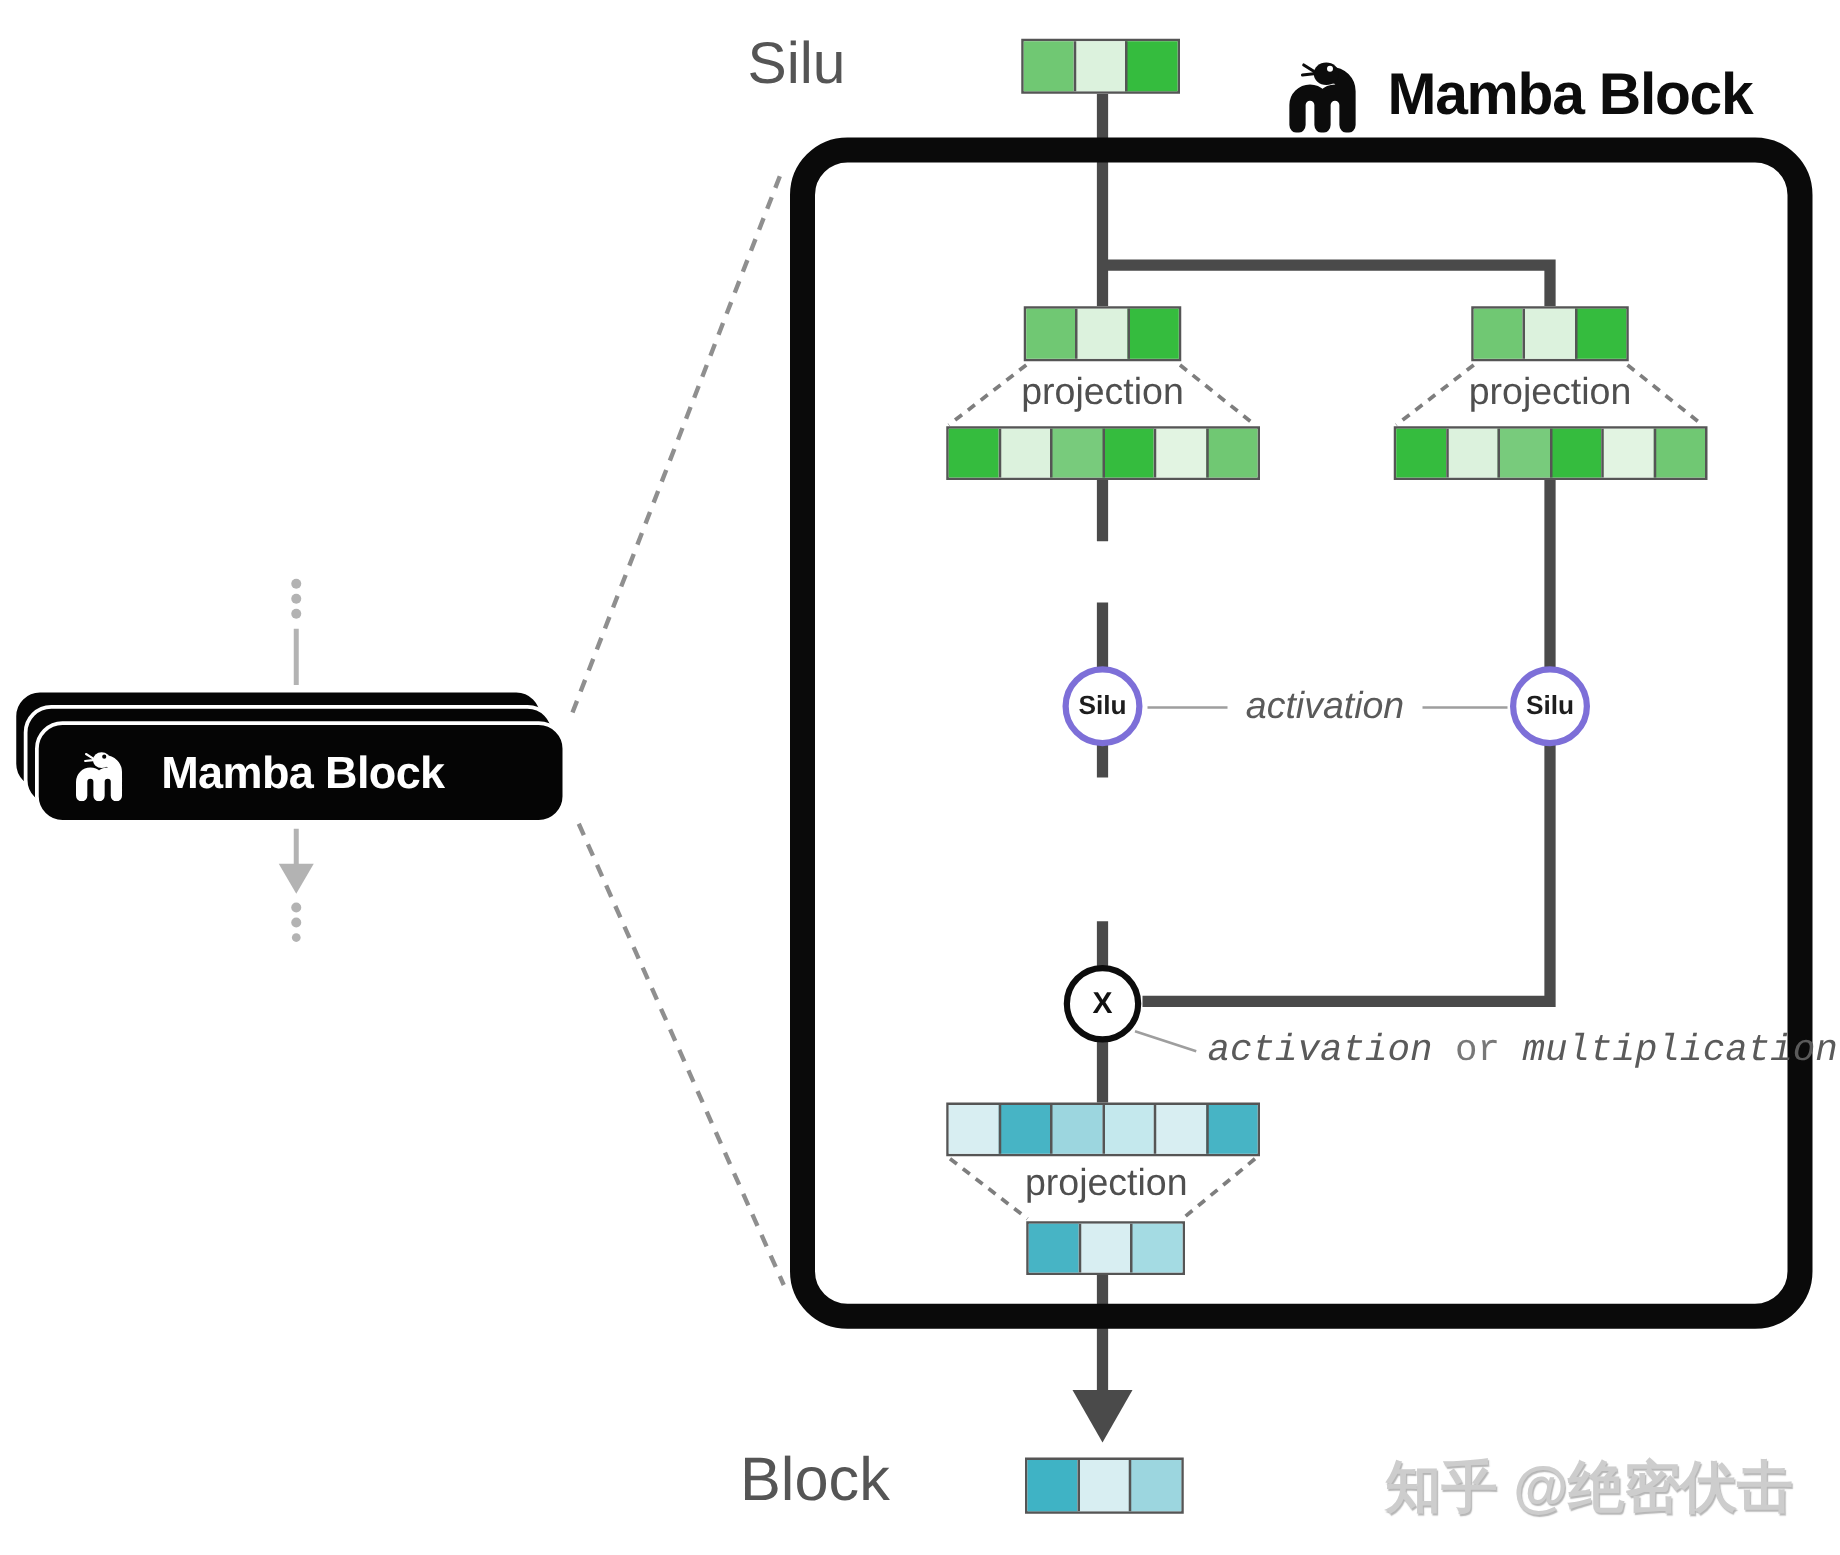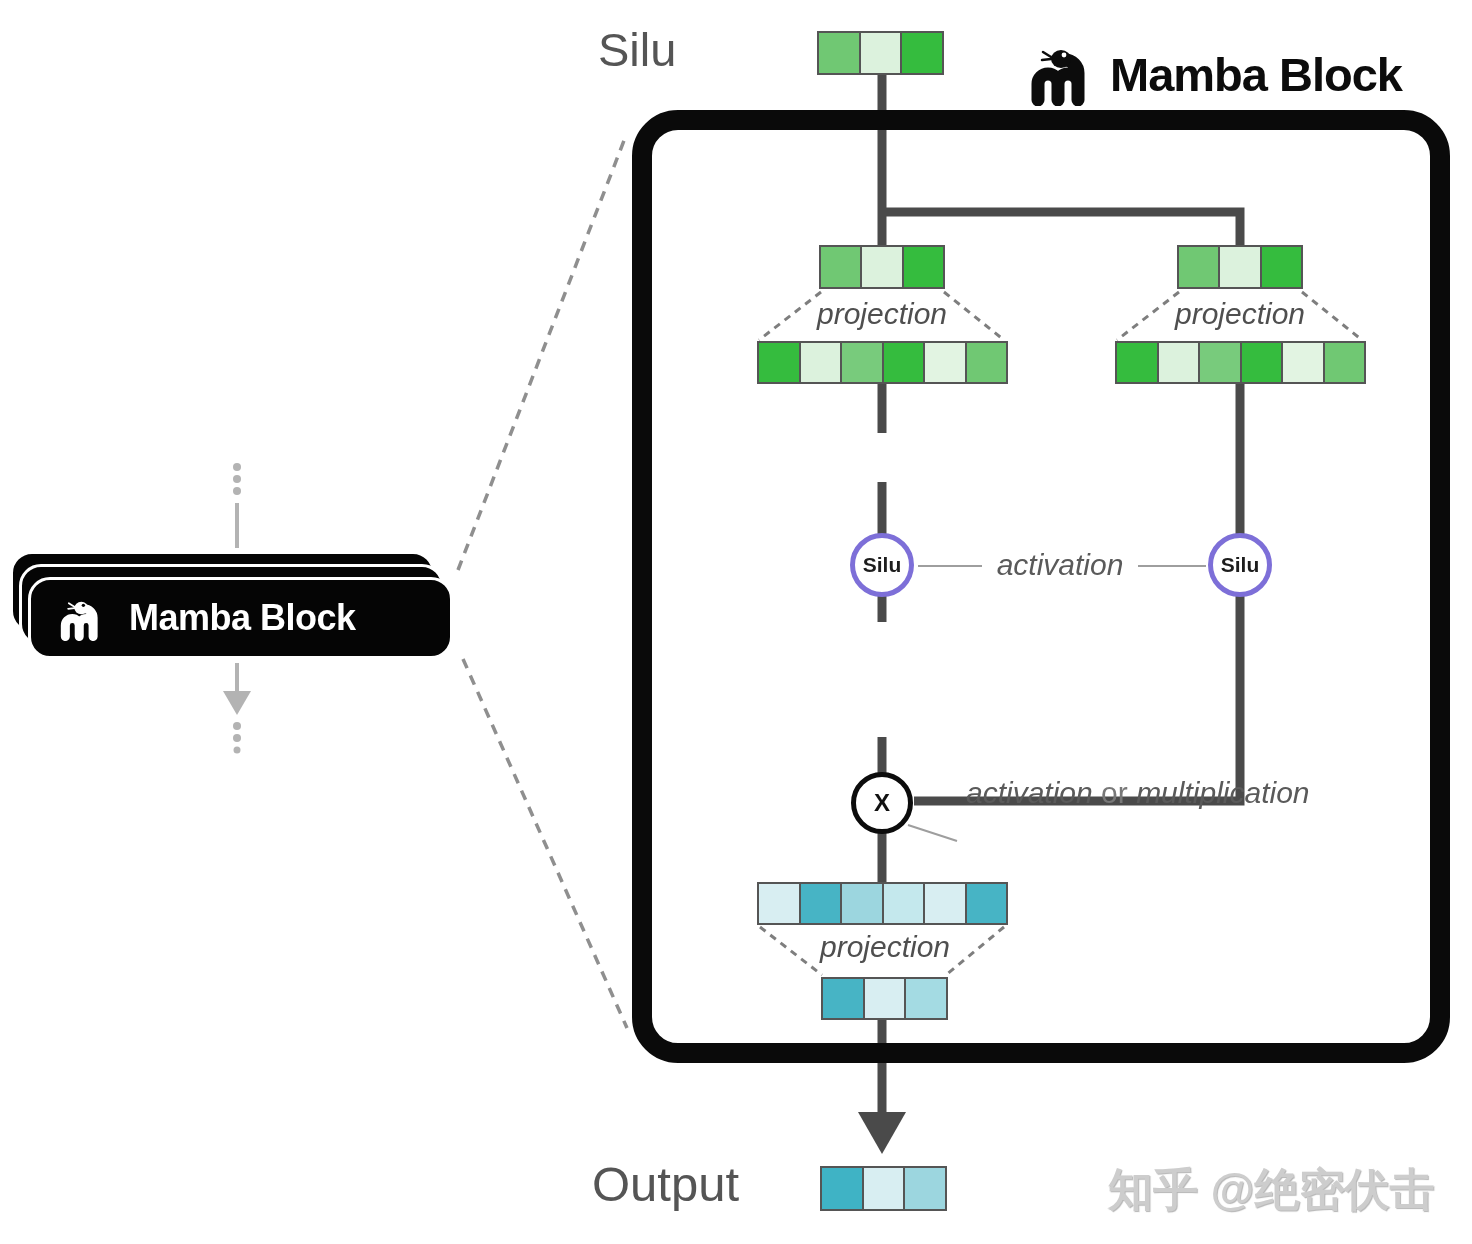--- a/index.html
+++ b/index.html
@@ -34,21 +34,21 @@
   .t-left-wide{left:757px;top:341px;width:251px;height:43px;}
   .t-right-wide{left:1115px;top:341px;width:251px;height:43px;}
   .t-gated-wide{left:757px;top:882px;width:251px;height:43px;}
   .t-out-small{left:821px;top:977px;width:127px;height:43px;}
   .t-output{left:820px;top:1166px;width:127px;height:45px;}
 
   .io-label{font-size:47px;color:var(--text-gray);z-index:3;}
   .lbl-input{left:598px;top:22px;}
   .lbl-output{left:592px;top:1156px;font-size:49px;}
 
-  .proj{width:220px;text-align:center;font-size:30px;font-style:italic;color:#4f4f4f;z-index:3;}
+  .proj{width:220px;text-align:center;font-size:30px;color:#4f4f4f;z-index:3;}
   .proj-left{left:772px;top:297px;}
   .proj-right{left:1130px;top:297px;}
   .proj-out{left:775px;top:930px;}
 
   .activation{left:980px;top:548px;width:160px;text-align:center;font-size:30px;
               font-style:italic;color:#5a5a5a;z-index:3;}
 
   .conv{left:783px;top:429px;width:204px;height:54px;background:#fff;border:5px solid var(--conv-border);
         border-radius:8px;display:flex;align-items:center;justify-content:center;
         font-size:29px;font-weight:bold;color:#2f2f2f;z-index:3;}
@@ -60,21 +60,21 @@
   .silu-right{left:1208px;top:533px;}
 
   .ssm{left:766px;top:619px;width:241px;height:119px;background:var(--node-dark);border-radius:12px;
        display:flex;flex-direction:column;align-items:center;justify-content:center;
        font-size:34px;font-weight:bold;color:#fff;line-height:1.25;z-index:3;}
 
   .xnode{left:851px;top:772px;width:62px;height:62px;border-radius:50%;background:#fff;
          border:5px solid #0c0c0c;display:flex;align-items:center;justify-content:center;
          font-size:24px;font-weight:bold;color:#111;z-index:3;}
 
-  .note{left:966px;top:776px;font-size:30px;color:#5a5a5a;z-index:3;white-space:nowrap;}
+  .note{left:966px;top:824px;font-size:30px;color:#5a5a5a;z-index:3;white-space:nowrap;font-family:Liberation Mono, monospace;}
   .note .it{font-style:italic;}
   .note .rm{font-style:normal;color:#787878;}
 
   .title{left:1026px;top:42px;display:flex;align-items:center;gap:12px;z-index:3;color:#0c0c0c;}
   .title .ttext{font-size:47px;font-weight:bold;letter-spacing:-1px;}
   .snake{display:block;}
 
   .stack{left:10px;top:551px;width:455px;height:112px;z-index:3;}
   .stack .layer{position:absolute;width:425px;height:82px;background:#050505;border:3px solid #fff;
                 border-radius:22px;}
@@ -141,21 +141,21 @@
     </svg>
     <span class="ttext">Mamba Block</span>
   </div>
 
   <div class="io-label lbl-input">Silu</div>
   <div class="token t-input">
       <div class="cell" style="background: rgb(112, 200, 115);"></div>
       <div class="cell" style="background: rgb(220, 242, 221);"></div>
       <div class="cell" style="background: rgb(53, 188, 62);"></div>
     </div>
-  <div class="io-label lbl-output">Output</div>
+  <div class="io-label lbl-output">Block</div>
   <div class="token t-output">
       <div class="cell" style="background: rgb(63, 179, 197);"></div>
       <div class="cell" style="background: rgb(216, 238, 242);"></div>
       <div class="cell" style="background: rgb(156, 214, 223);"></div>
     </div>
 
   <div class="token t-left-small">
       <div class="cell" style="background: rgb(112, 200, 115);"></div>
       <div class="cell" style="background: rgb(220, 242, 221);"></div>
       <div class="cell" style="background: rgb(53, 188, 62);"></div>

